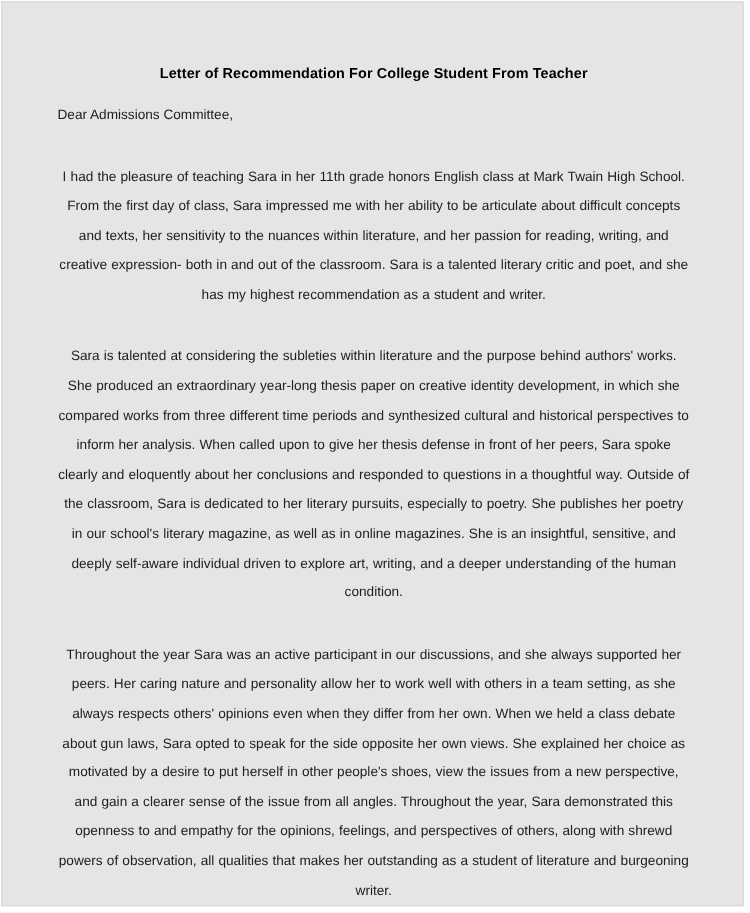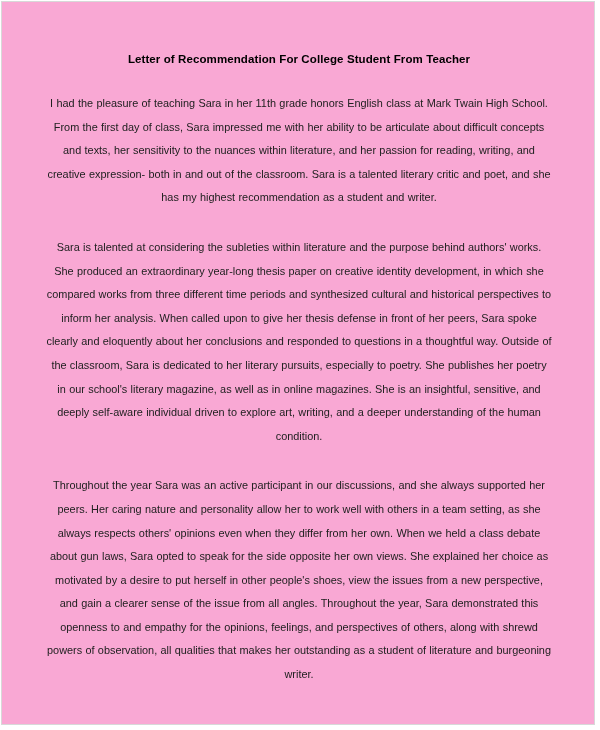--- a/index.html
+++ b/index.html
@@ -14,21 +14,21 @@
       font-family: "Liberation Sans", sans-serif;
       -webkit-font-smoothing: antialiased;
     }
     .page {
       position: absolute;
       top: 1px;
       left: 1px;
       width: 594px;
       height: 724px;
       box-sizing: border-box;
-      background: #f9a8d4;
+      background: #e5e5e5;
       border: 1px solid #d8d8d8;
       overflow: hidden;
     }
     .content {
       box-sizing: border-box;
       width: 100%;
       height: 100%;
       padding: 50px 42px 0 44px;
       color: #212121;
     }
@@ -53,17 +53,18 @@
       text-align: center;
       word-spacing: 0.3px;
     }
   </style>
 </head>
 <body>
 
 <div class="page">
   <div class="content">
     <h1 class="title">Letter of Recommendation For College Student From Teacher</h1>
+    <p class="salutation">Dear Admissions Committee,</p>
     <p class="para">I had the pleasure of teaching Sara in her 11th grade honors English class at Mark Twain High School. From the first day of class, Sara impressed me with her ability to be articulate about difficult concepts and texts, her sensitivity to the nuances within literature, and her passion for reading, writing, and creative expression- both in and out of the classroom. Sara is a talented literary critic and poet, and she has my highest recommendation as a student and writer.</p>
     <p class="para">Sara is talented at considering the subleties within literature and the purpose behind authors' works. She produced an extraordinary year-long thesis paper on creative identity development, in which she compared works from three different time periods and synthesized cultural and historical perspectives to inform her analysis. When called upon to give her thesis defense in front of her peers, Sara spoke clearly and eloquently about her conclusions and responded to questions in a thoughtful way. Outside of the classroom, Sara is dedicated to her literary pursuits, especially to poetry. She publishes her poetry in our school's literary magazine, as well as in online magazines. She is an insightful, sensitive, and deeply self-aware individual driven to explore art, writing, and a deeper understanding of the human condition.</p>
     <p class="para">Throughout the year Sara was an active participant in our discussions, and she always supported her peers. Her caring nature and personality allow her to work well with others in a team setting, as she always respects others' opinions even when they differ from her own. When we held a class debate about gun laws, Sara opted to speak for the side opposite her own views. She explained her choice as motivated by a desire to put herself in other people's shoes, view the issues from a new perspective, and gain a clearer sense of the issue from all angles. Throughout the year, Sara demonstrated this openness to and empathy for the opinions, feelings, and perspectives of others, along with shrewd powers of observation, all qualities that makes her outstanding as a student of literature and burgeoning writer.</p>
   </div>
 </div>
 
 </body></html>

